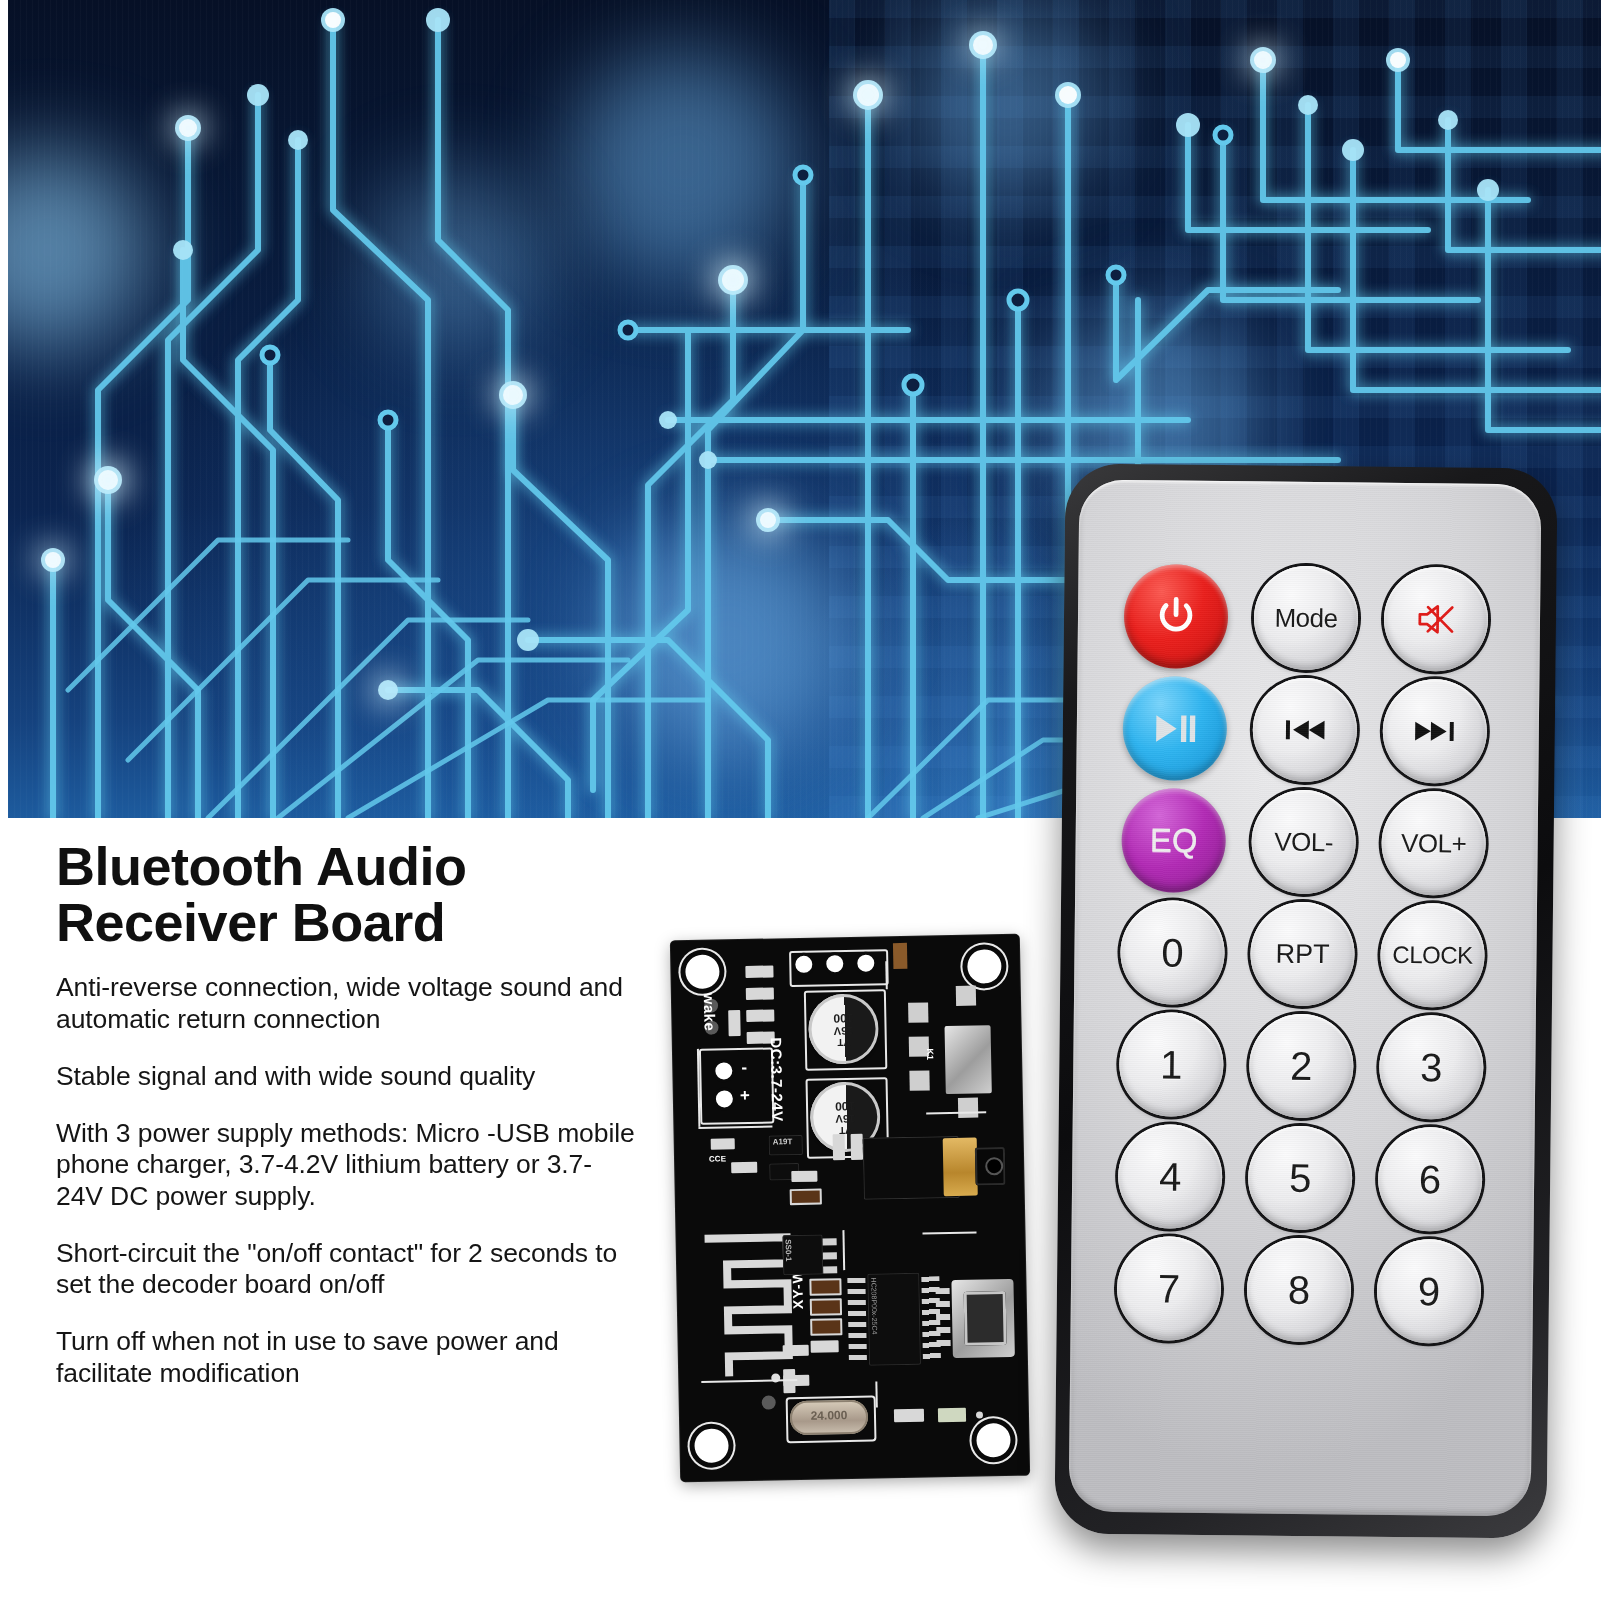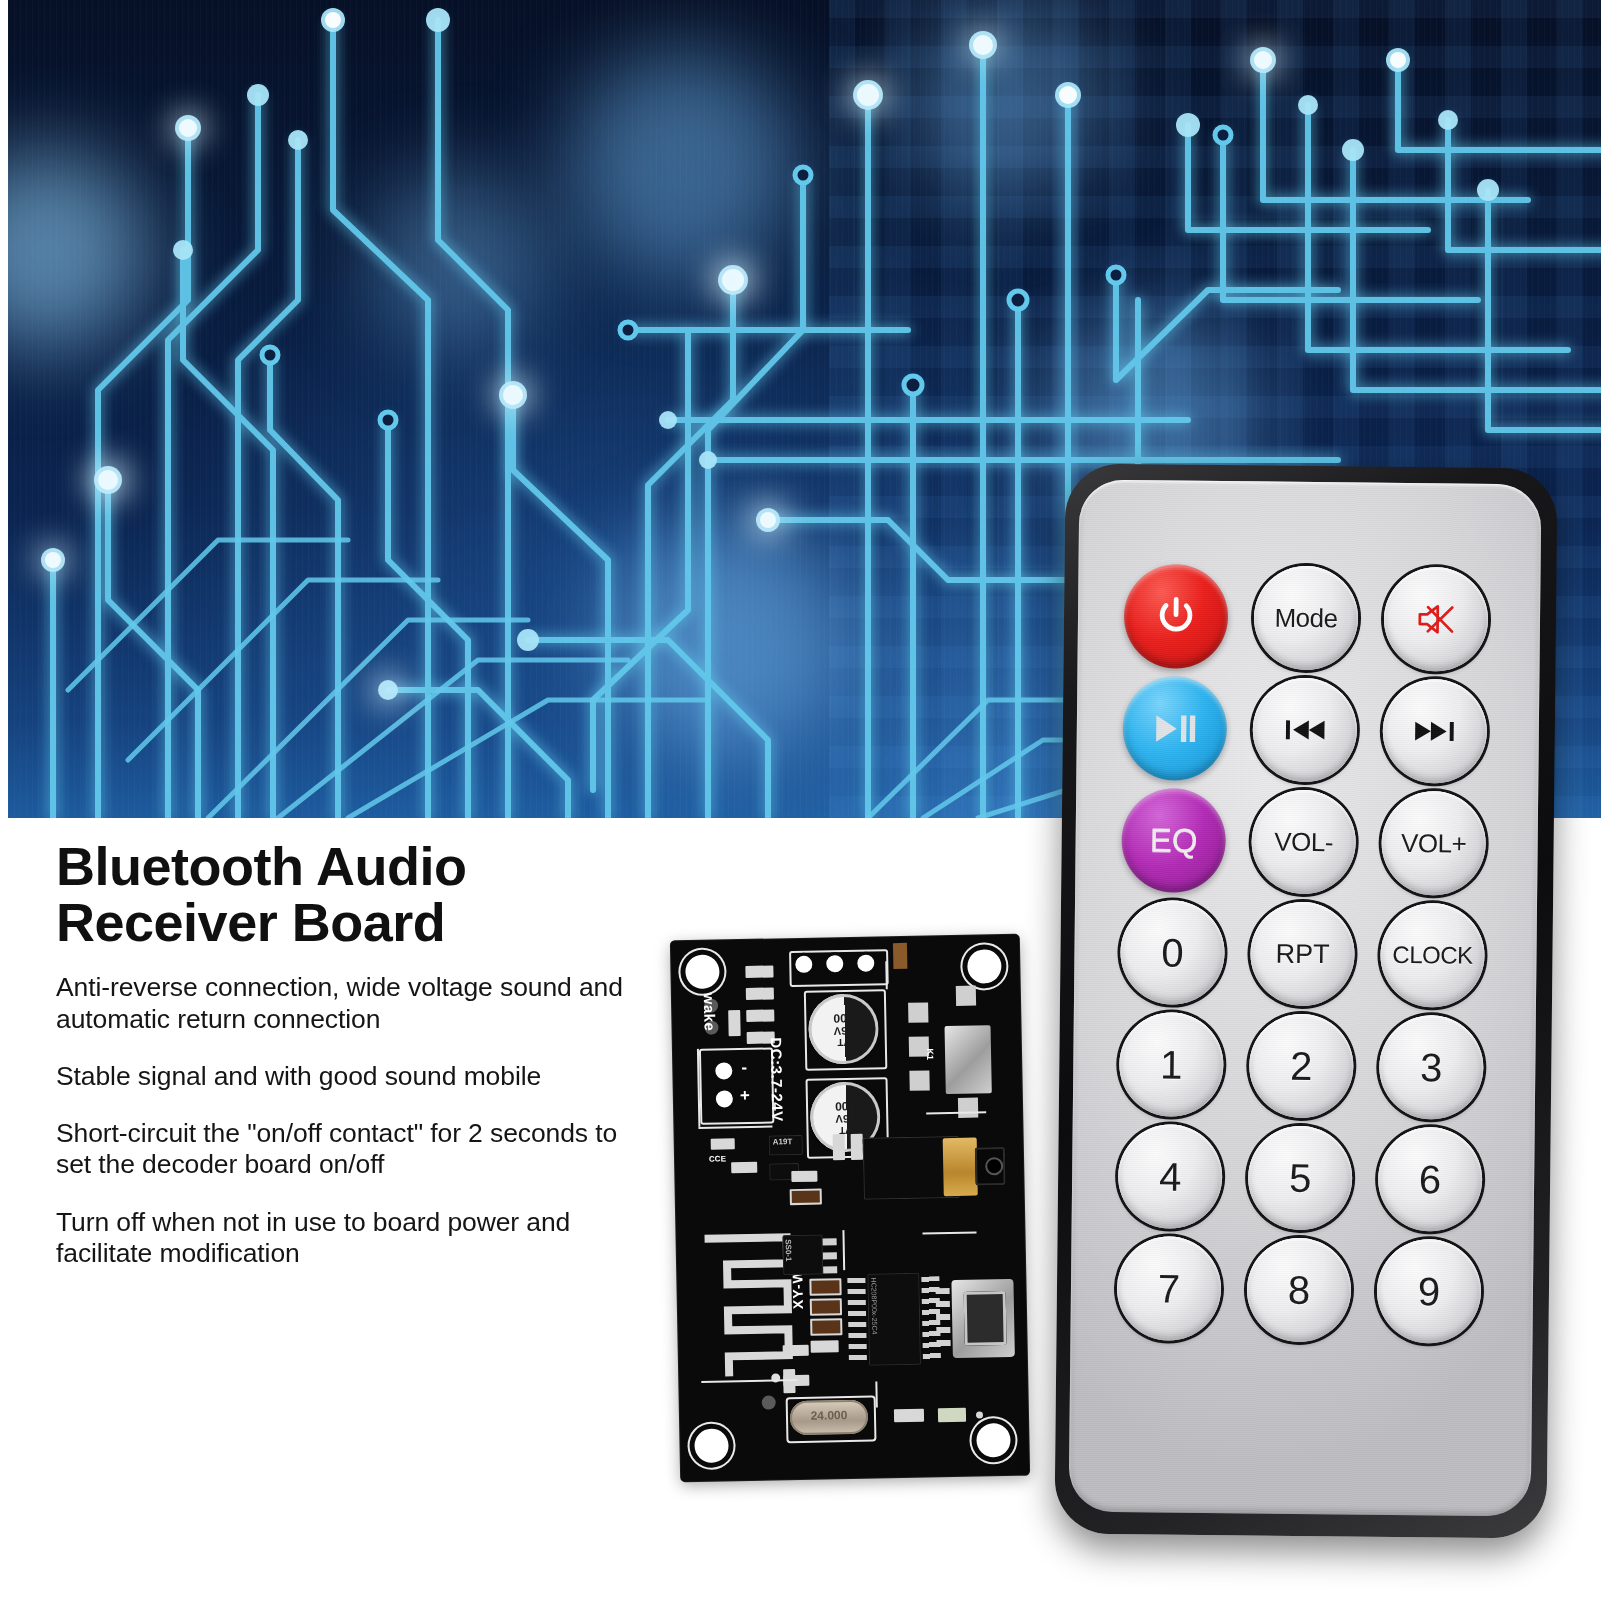--- a/index.html
+++ b/index.html
@@ -276,23 +276,24 @@
         <circle cx="380" cy="690" r="15"></circle>
           <circle cx="1240" cy="700" r="14"></circle>
       </g>
     </svg>
   </div>
 
   <div id="textcol">
     <h1 id="headline">Bluetooth Audio
 Receiver Board</h1>
     <p class="bullet">Anti-reverse connection, wide voltage sound and automatic return connection</p>
-    <p class="bullet">Stable signal and with good sound mobile</p>
+    <p class="bullet">Stable signal and with wide sound quality</p>
+    <p class="bullet">With 3 power supply methods: Micro -USB mobile phone charger, 3.7-4.2V lithium battery or 3.7-24V DC power supply.</p>
     <p class="bullet">Short-circuit the "on/off contact" for 2 seconds to set the decoder board on/off</p>
-    <p class="bullet">Turn off when not in use to board power and facilitate modification</p>
+    <p class="bullet">Turn off when not in use to save power and facilitate modification</p>
   </div>
 
   <div id="board">
 
     <div class="hole" style="left:14px;top:14px;"></div>
     <div class="hole" style="left:296px;top:14px;"></div>
     <div class="hole" style="left:14px;top:488px;"></div>
     <div class="hole" style="left:296px;top:488px;"></div>
 
     <div class="outline" style="left:118px;top:12px;width:95px;height:32px;border-radius:3px;"></div>

